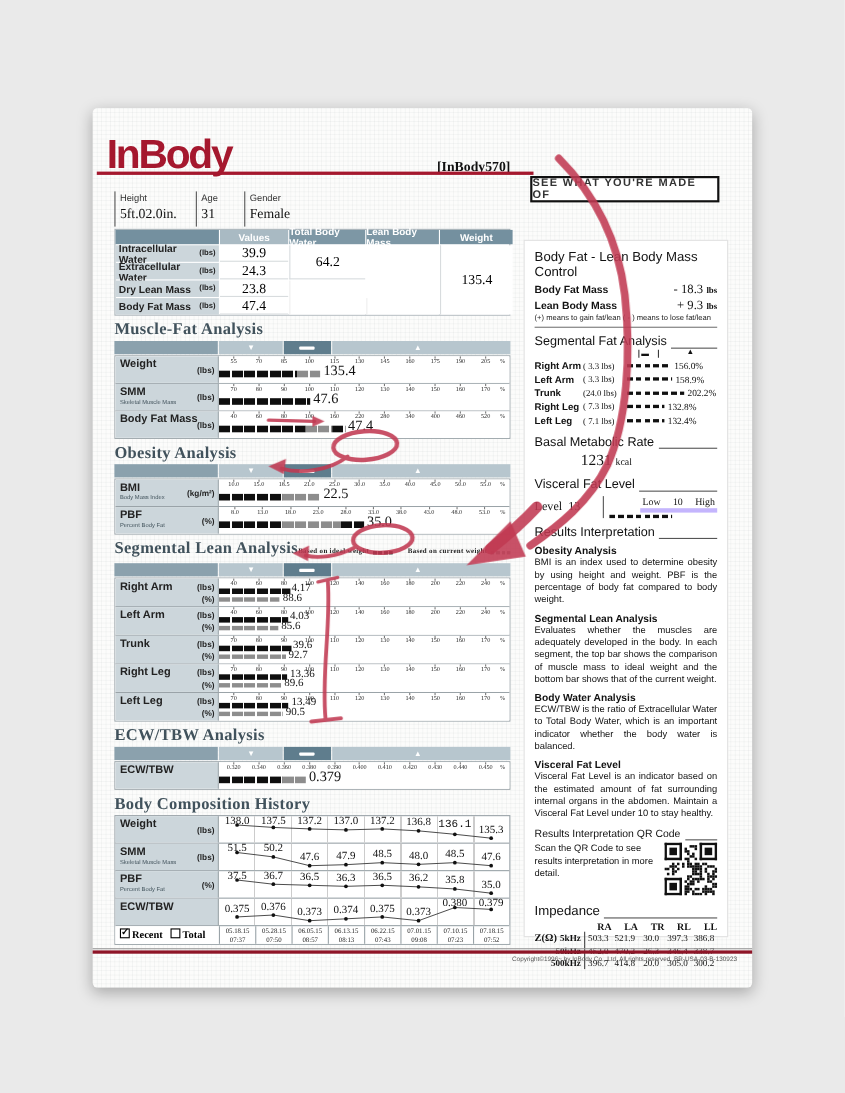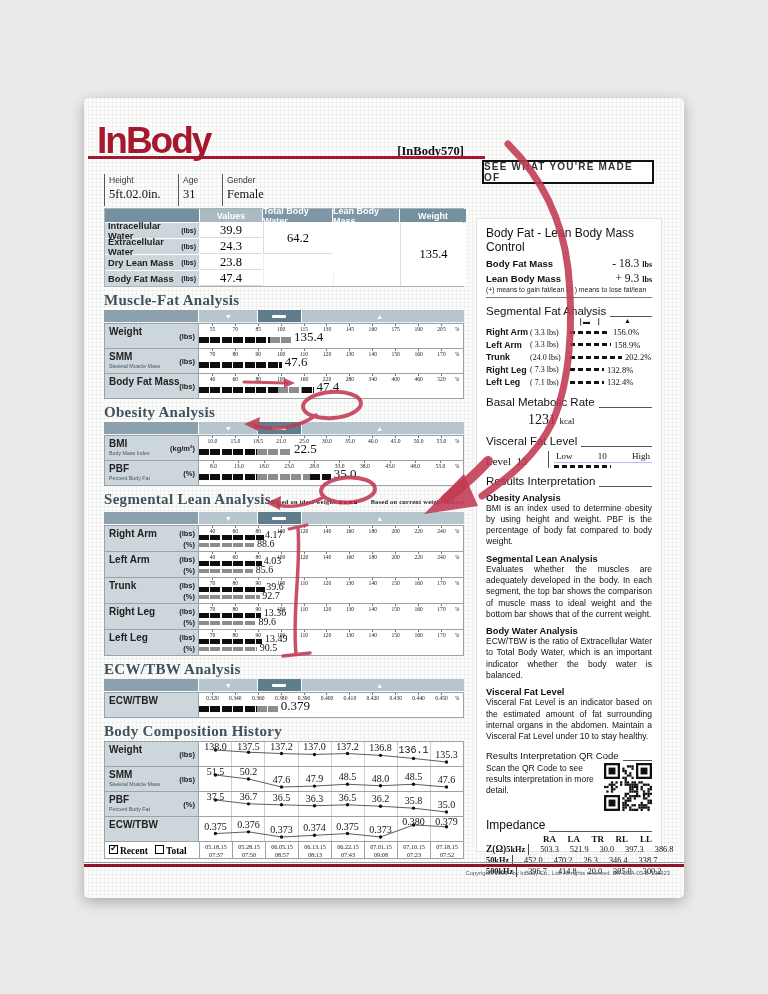--- a/index.html
+++ b/index.html
@@ -104,34 +104,34 @@
   .sf-name{width:44px;font-size:8.8px;font-weight:bold;}
   .sf-mass{width:40px;font-family:"Liberation Serif",serif;font-size:8px;}
   .sf-bar{height:3px;background:repeating-linear-gradient(90deg,#111 0 5px,transparent 5px 8px);}
   .sf-pct{font-family:"Liberation Serif",serif;font-size:8.5px;margin-left:3px;}
   .bmr-val{margin:4px 0 0 42px;font-family:"Liberation Serif",serif;font-size:14px;}
   .bmr-val .u{font-size:9px;}
   .visc{display:flex;margin-top:4px;align-items:flex-start;}
   .visc-lvl{font-family:"Liberation Serif",serif;font-size:11px;width:62px;padding-top:4px;}
   .vscale{flex:1;border-left:1px solid #555;padding-left:5px;}
   .vscale .labs{display:flex;justify-content:space-between;font-family:"Liberation Serif",serif;font-size:9px;
-                border-bottom:1px solid #c4b5fd;padding:0 2px 1px;}
+                border-bottom:4px solid #c4b5fd;padding:0 2px 1px;margin-left:28px;}
   .vscale .vbar{margin-top:2px;height:3px;width:58%;background:repeating-linear-gradient(90deg,#111 0 5px,transparent 5px 8px);}
   .int-h{font-size:9.3px;font-weight:bold;margin-top:6px;}
   .int-p{font-size:8.5px;line-height:1.33;text-align:justify;margin-top:0;}
   .qr-wrap{display:flex;gap:6px;margin-top:2px;}
   .qr-text{flex:1;font-size:8.5px;line-height:1.35;}
   .imp-table{margin-top:2px;}
   .imp-hrow{display:flex;font-family:"Liberation Serif",serif;font-weight:bold;font-size:9px;}
   .imp-hrow .f{width:46px;} .imp-hrow .c{width:24px;text-align:right;}
   .imp-row{display:flex;font-family:"Liberation Serif",serif;font-size:8.3px;line-height:11px;}
   .imp-row .f{width:46px;text-align:right;padding-right:3px;box-sizing:border-box;font-weight:bold;
               border-right:1px solid #444;display:flex;justify-content:flex-end;align-items:baseline;}
   .imp-row .z{margin-right:auto;font-size:9.5px;}
-  .imp-row .c{width:24px;text-align:center;margin-left:11px;}
+  .imp-row .c{width:24px;text-align:center;}
   
   .foot-line1{position:absolute;left:0;top:764px;width:600px;height:1px;background:#999;}
   .foot-line2{position:absolute;left:0;top:766px;width:600px;height:3px;background:#8e1527;}
   .foot-text{position:absolute;right:14px;top:772px;font-size:5.8px;color:#555;}
   .ann{position:absolute;left:0;top:0;width:600px;height:800px;z-index:50;pointer-events:none;}
 </style>
 </head>
 <body>
 
 <div class="sheet">

